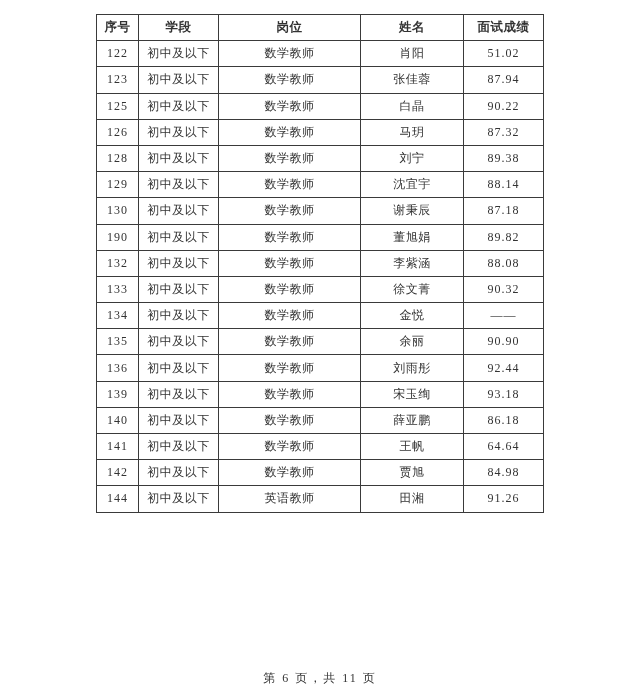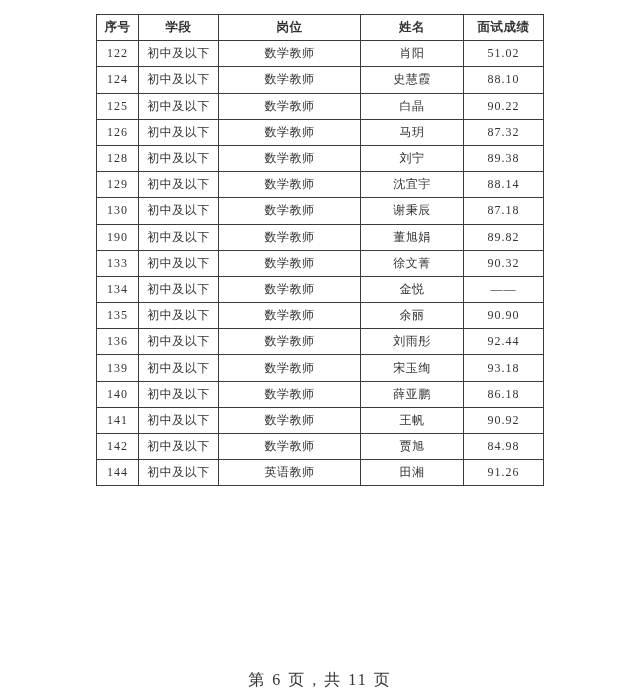--- a/index.html
+++ b/index.html
@@ -44,21 +44,21 @@
   }
   table.results td.num {
     letter-spacing: 1px;
   }
   .footer {
     position: absolute;
     left: 0;
     top: 670px;
     width: 100%;
     text-align: center;
-    font-size: 16px;
+    font-size: 12px;
     letter-spacing: 2px;
     color: #333333;
   }
 </style>
 </head>
 <body>
 
 <div class="page">
 
   <table class="results">
@@ -80,25 +80,25 @@
     </thead>
     <tbody>
         <tr>
           <td class="num">122</td>
           <td>初中及以下</td>
           <td>数学教师</td>
           <td>肖阳</td>
           <td class="num">51.02</td>
         </tr>
         <tr>
-          <td class="num">124</td>
-          <td>初中及以下</td>
-          <td>数学教师</td>
-          <td>史慧霞</td>
-          <td class="num">88.10</td>
+          <td class="num">123</td>
+          <td>初中及以下</td>
+          <td>数学教师</td>
+          <td>张佳蓉</td>
+          <td class="num">87.94</td>
         </tr>
         <tr>
           <td class="num">125</td>
           <td>初中及以下</td>
           <td>数学教师</td>
           <td>白晶</td>
           <td class="num">90.22</td>
         </tr>
         <tr>
           <td class="num">126</td>
@@ -129,20 +129,27 @@
           <td class="num">87.18</td>
         </tr>
         <tr>
           <td class="num">190</td>
           <td>初中及以下</td>
           <td>数学教师</td>
           <td>董旭娟</td>
           <td class="num">89.82</td>
         </tr>
         <tr>
+          <td class="num">132</td>
+          <td>初中及以下</td>
+          <td>数学教师</td>
+          <td>李紫涵</td>
+          <td class="num">88.08</td>
+        </tr>
+        <tr>
           <td class="num">133</td>
           <td>初中及以下</td>
           <td>数学教师</td>
           <td>徐文菁</td>
           <td class="num">90.32</td>
         </tr>
         <tr>
           <td class="num">134</td>
           <td>初中及以下</td>
           <td>数学教师</td>
@@ -175,21 +182,21 @@
           <td>初中及以下</td>
           <td>数学教师</td>
           <td>薛亚鹏</td>
           <td class="num">86.18</td>
         </tr>
         <tr>
           <td class="num">141</td>
           <td>初中及以下</td>
           <td>数学教师</td>
           <td>王帆</td>
-          <td class="num">90.92</td>
+          <td class="num">64.64</td>
         </tr>
         <tr>
           <td class="num">142</td>
           <td>初中及以下</td>
           <td>数学教师</td>
           <td>贾旭</td>
           <td class="num">84.98</td>
         </tr>
         <tr>
           <td class="num">144</td>

